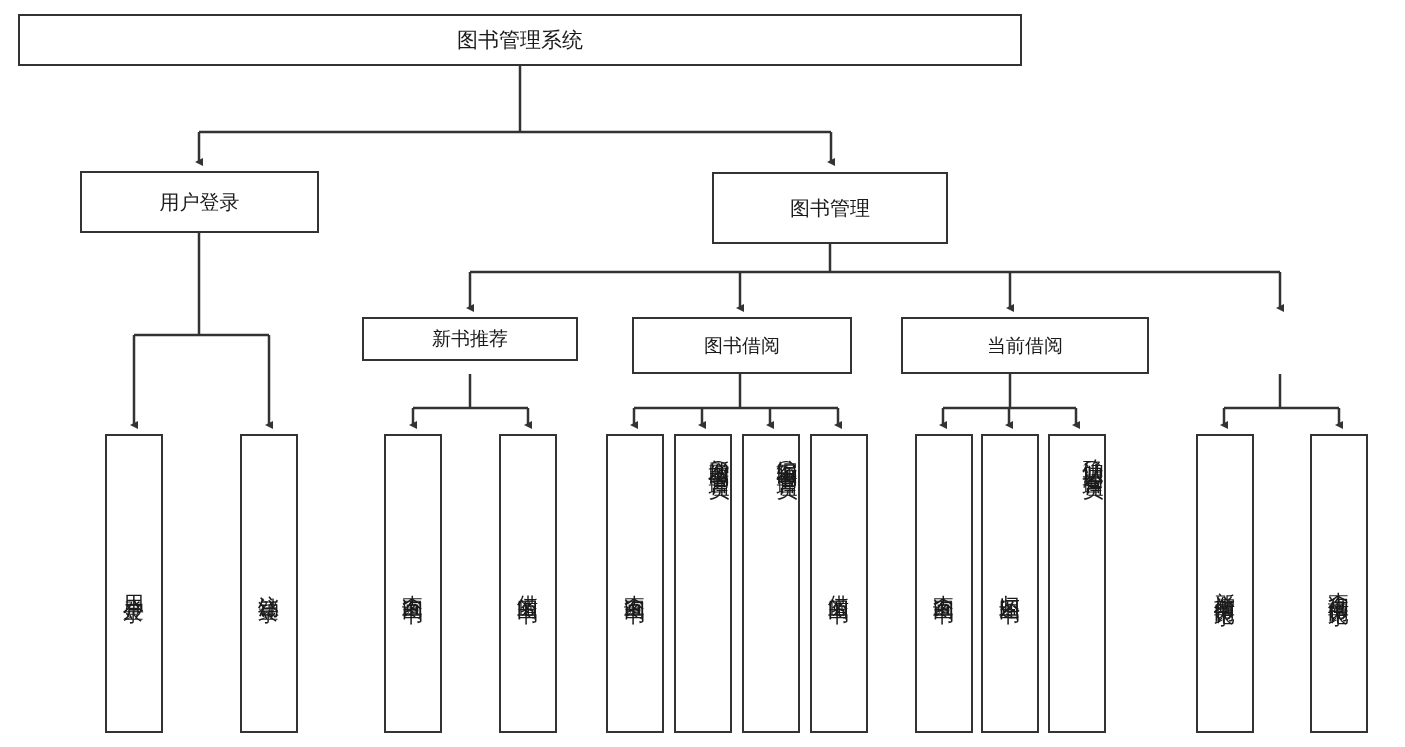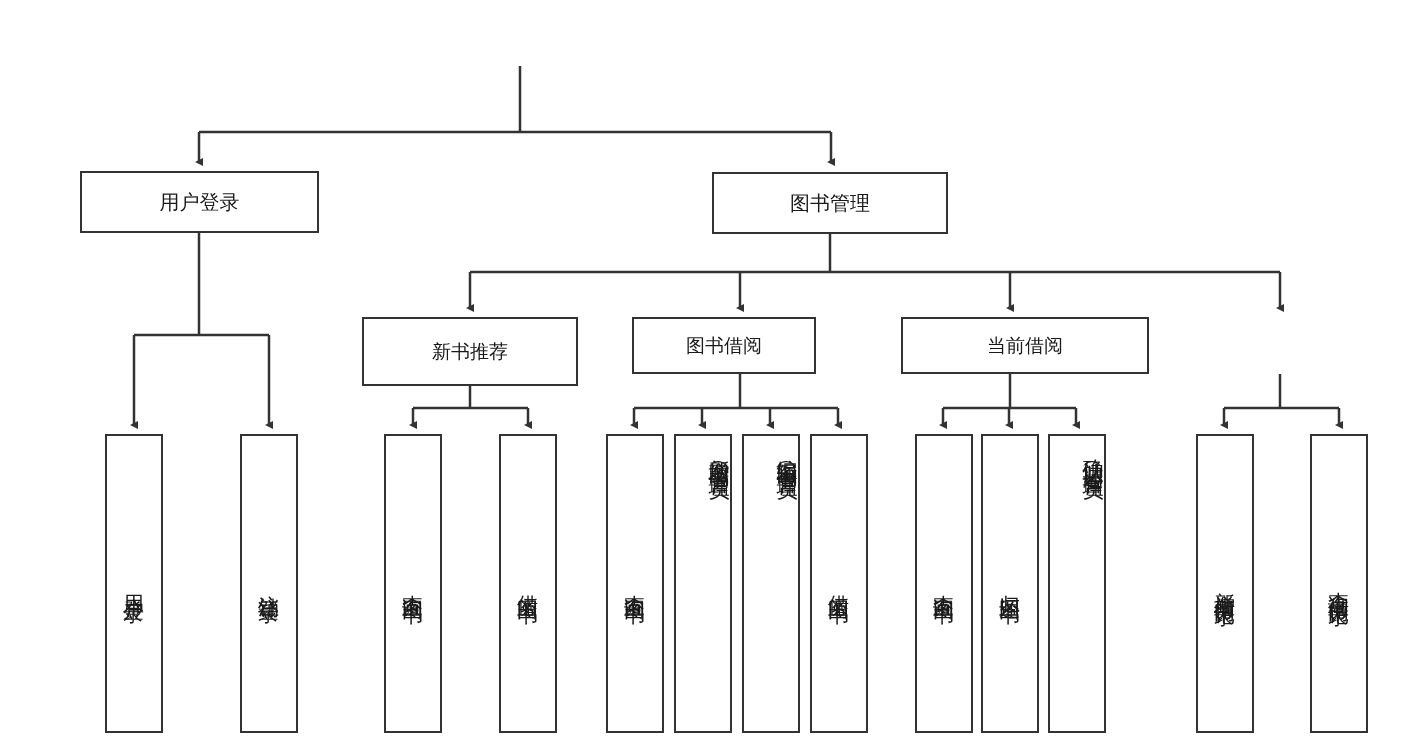--- a/index.html
+++ b/index.html
@@ -122,32 +122,35 @@
       <path d="M1009,408 L1009,425" marker-end="url(#arrow)"></path>
       <path d="M1076,408 L1076,425" marker-end="url(#arrow)"></path>
 
       <path d="M1280,374 L1280,408"></path>
       <path d="M1224,408 L1339,408"></path>
       <path d="M1224,408 L1224,425" marker-end="url(#arrow)"></path>
       <path d="M1339,408 L1339,425" marker-end="url(#arrow)"></path>
     </g>
   </svg>
 
+  <div class="node root" style="left:18px; top:14px; width:1004px; height:52px;">
+    <span class="label">图书管理系统</span>
+  </div>
 
   <div class="node level2" style="left:80px; top:171px; width:239px; height:62px;">
     <span class="label">用户登录</span>
   </div>
-  <div class="node level2" style="left:712px; top:172px; width:236px; height:62px;">
+  <div class="node level2" style="left:712px; top:172px; width:236px; height:72px;">
     <span class="label">图书管理</span>
   </div>
 
-  <div class="node level3" style="left:362px; top:317px; width:216px; height:69px;">
+  <div class="node level3" style="left:362px; top:317px; width:216px; height:44px;">
     <span class="label">新书推荐</span>
   </div>
-  <div class="node level3" style="left:632px; top:317px; width:184px; height:57px;">
+  <div class="node level3" style="left:632px; top:317px; width:220px; height:57px;">
     <span class="label">图书借阅</span>
   </div>
   <div class="node level3" style="left:901px; top:317px; width:248px; height:57px;">
     <span class="label">当前借阅</span>
   </div>
 
   <div class="node leaf" style="left:105px; top:434px; width:58px; height:299px;">
     <span class="label">用户登录</span>
   </div>
   <div class="node leaf" style="left:240px; top:434px; width:58px; height:299px;">

